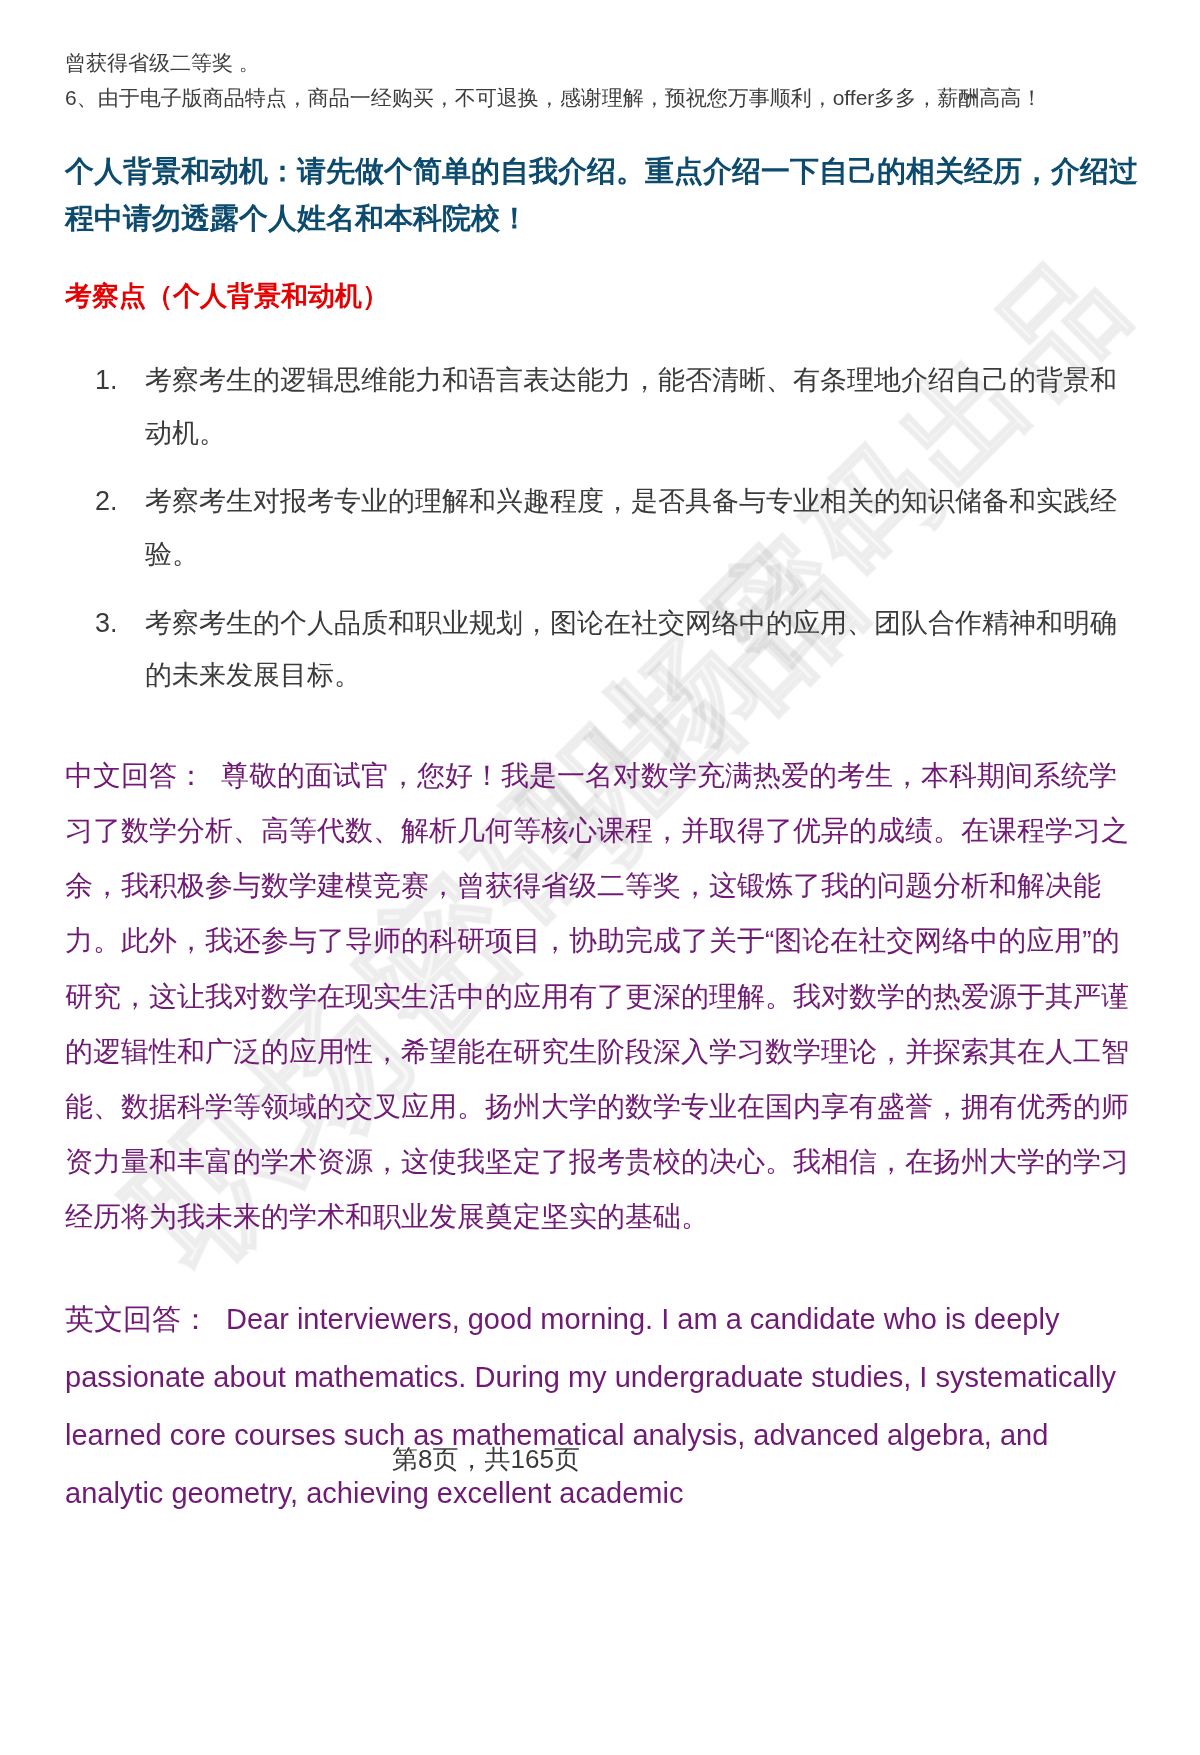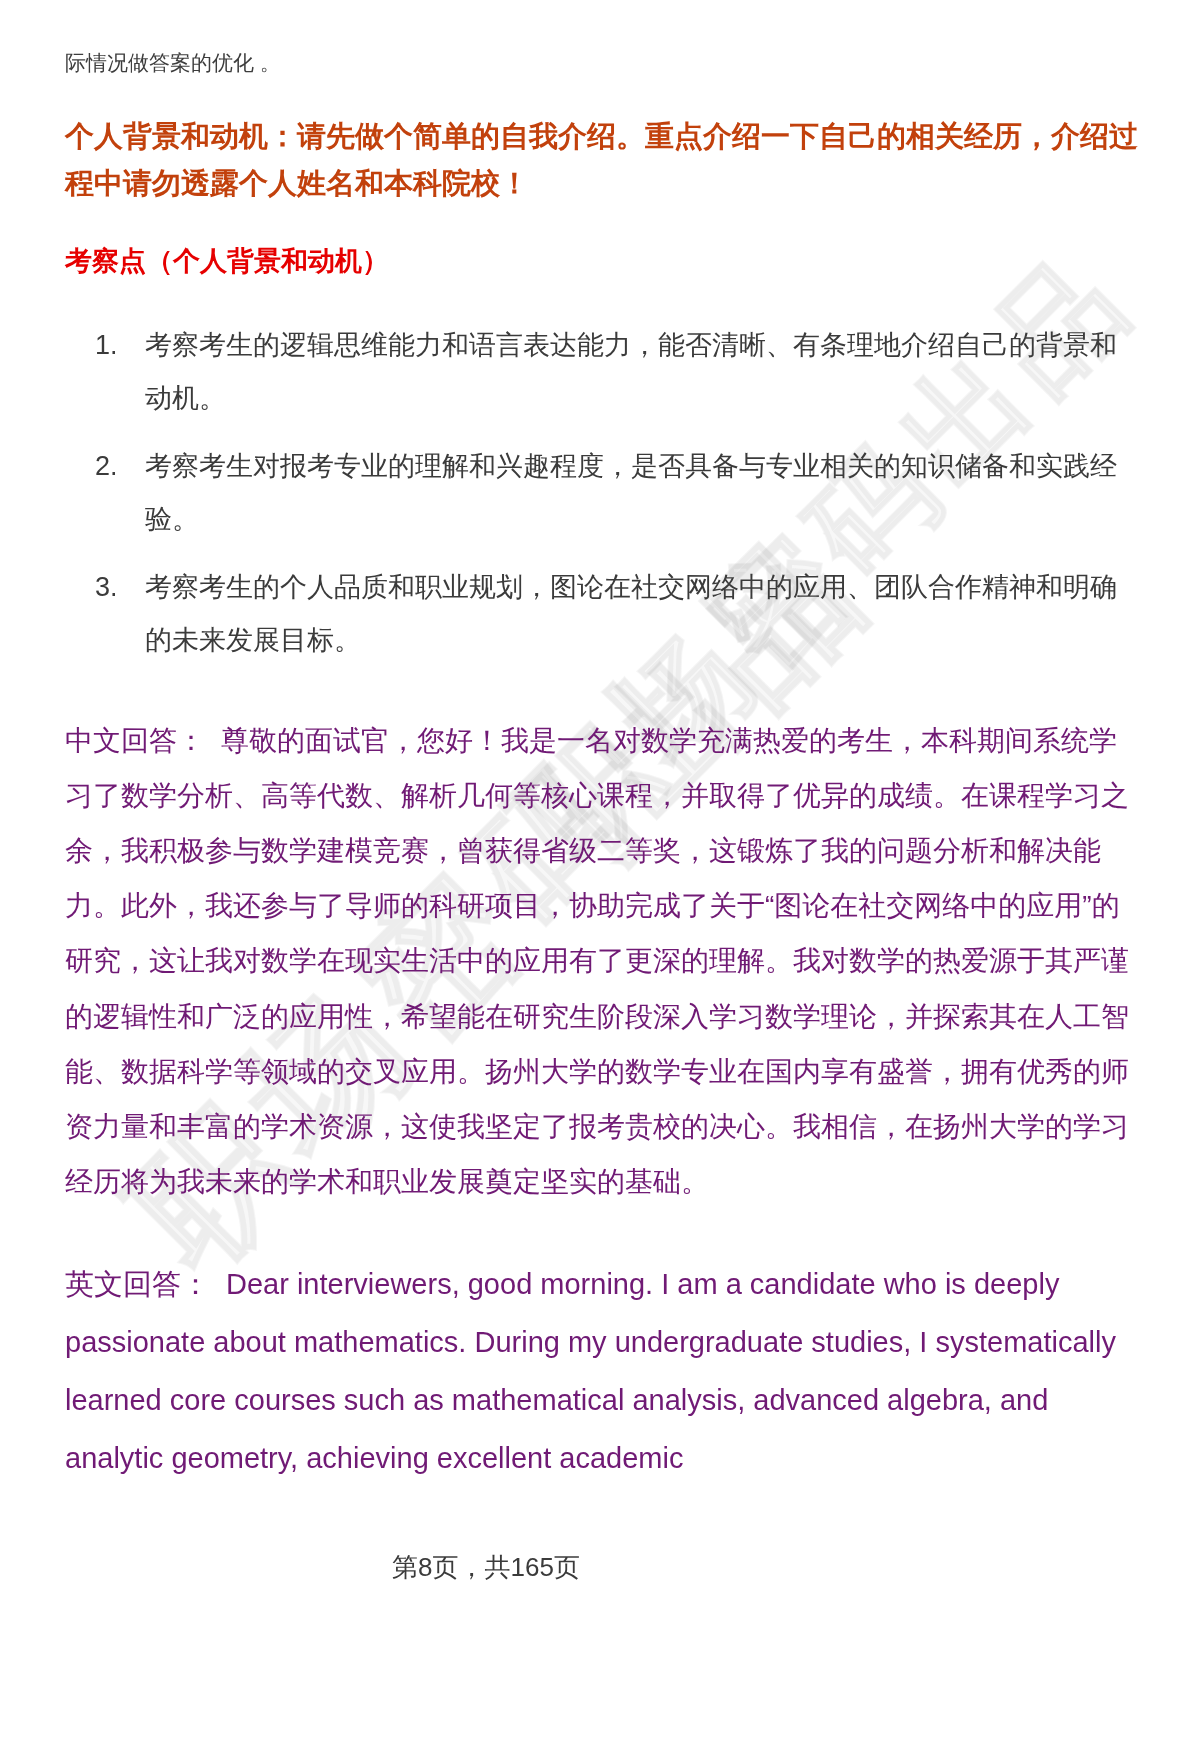--- a/index.html
+++ b/index.html
@@ -22,21 +22,21 @@
     font-size:21px;
     line-height:1.58;
     color:#3d3d3d;
   }
   .notes .note-line { margin-bottom:2px; }
 
   .question-title {
     margin-top:34px;
     font-size:29px;
     font-weight:bold;
-    color:#c2410c;
+    color:#0c4a6e;
     line-height:1.62;
   }
 
   .section-heading {
     margin-top:36px;
     font-size:27px;
     font-weight:bold;
     color:#e60000;
     line-height:1.4;
   }
@@ -68,21 +68,21 @@
   .answer .answer-label {
     padding-right:16px;
   }
   .answer.english {
     font-size:29px;
     line-height:2.0;
   }
 
   .footer {
     position:absolute;
-    left:0; top:1550px;
+    left:0; top:1442px;
     width:972px;
     text-align:center;
     font-size:26px;
     color:#3b3b3b;
   }
 
   .watermark {
     position:absolute;
     white-space:nowrap;
     font-size:148px;
@@ -105,21 +105,22 @@
 <body>
 
 <div class="page">
 
   <div class="watermark wm-1">职场密码出品</div>
   <div class="watermark wm-2">职场密码出品</div>
 
   <div class="content">
 
     <div class="notes">
-      <div class="note-line">际情况做答案的优化 。</div>
+      <div class="note-line">曾获得省级二等奖 。</div>
+      <div class="note-line">6、由于电子版商品特点，商品一经购买，不可退换，感谢理解，预祝您万事顺利，offer多多，薪酬高高！</div>
     </div>
 
     <div class="question-title">个人背景和动机：请先做个简单的自我介绍。重点介绍一下自己的相关经历，介绍过程中请勿透露个人姓名和本科院校！</div>
 
     <div class="section-heading">考察点（个人背景和动机）</div>
 
     <div class="points">
       <div class="point-item">
         <span class="point-num">1.</span>
         <span class="point-text">考察考生的逻辑思维能力和语言表达能力，能否清晰、有条理地介绍自己的背景和动机。</span>

